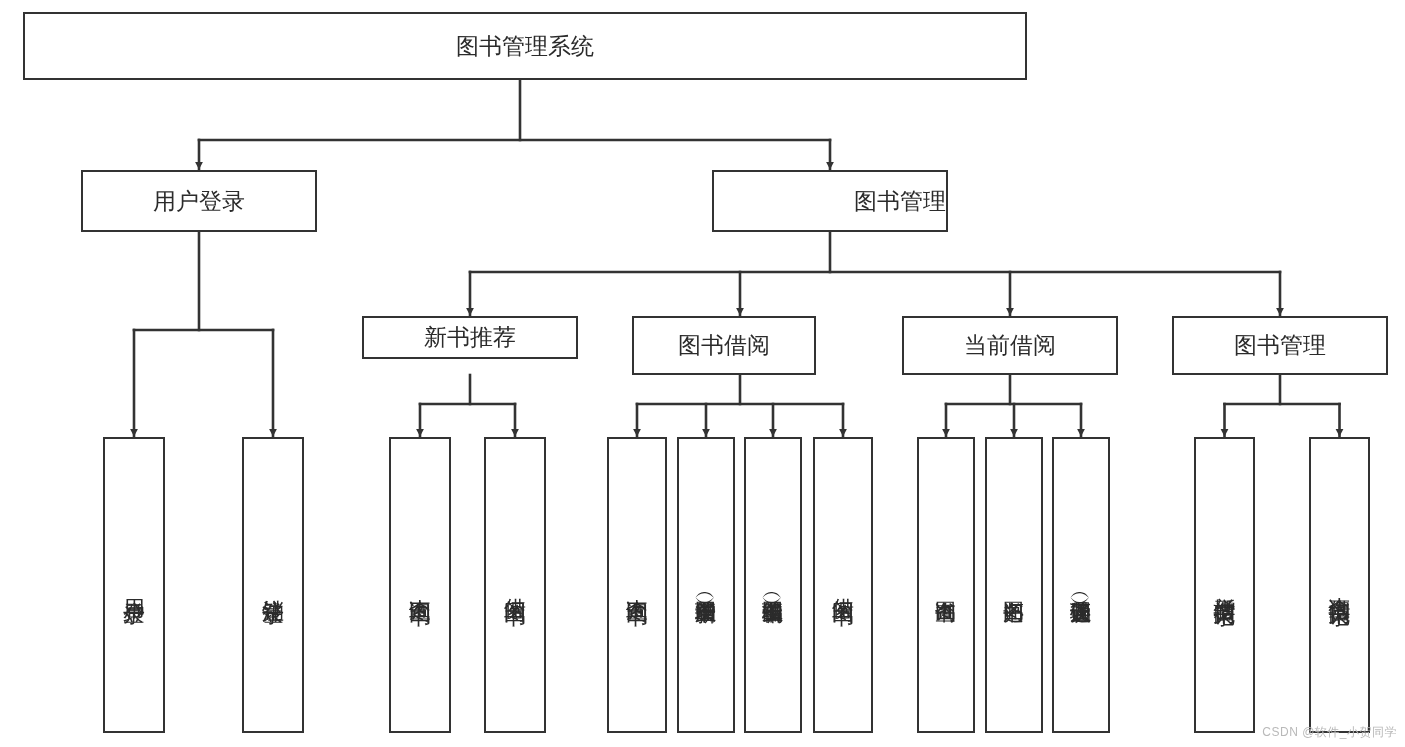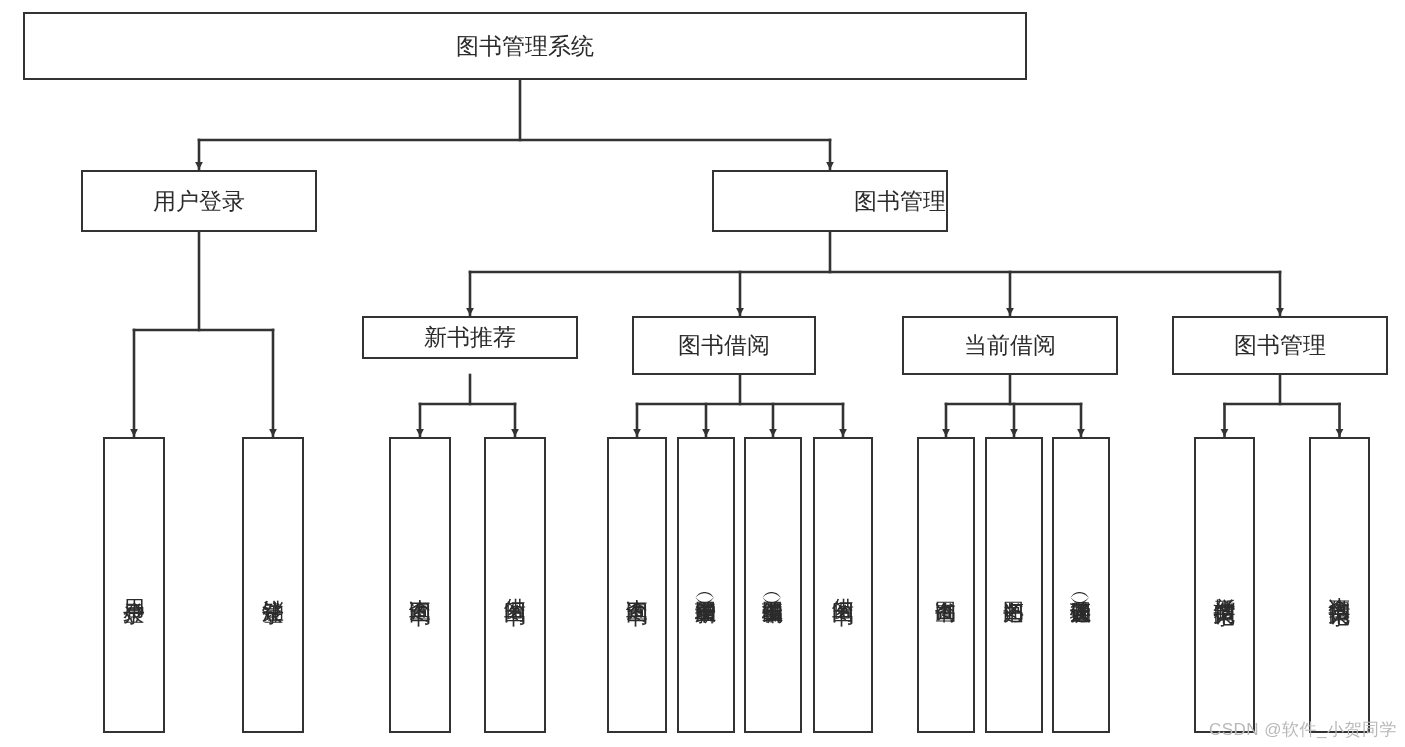--- a/index.html
+++ b/index.html
@@ -54,21 +54,21 @@
     line-height: 1.1;
   }
   .node.vertical.narrow .node-label {
     font-size: 21px;
     letter-spacing: 0px;
   }
   .watermark {
     position: absolute;
     right: 8px;
     bottom: 6px;
-    font-size: 17px;
+    font-size: 12px;
     color: #b9b9b9;
     letter-spacing: 0.5px;
     white-space: nowrap;
     pointer-events: none;
   }
 </style>
 </head>
 <body>
 
 <div id="diagram-root">

